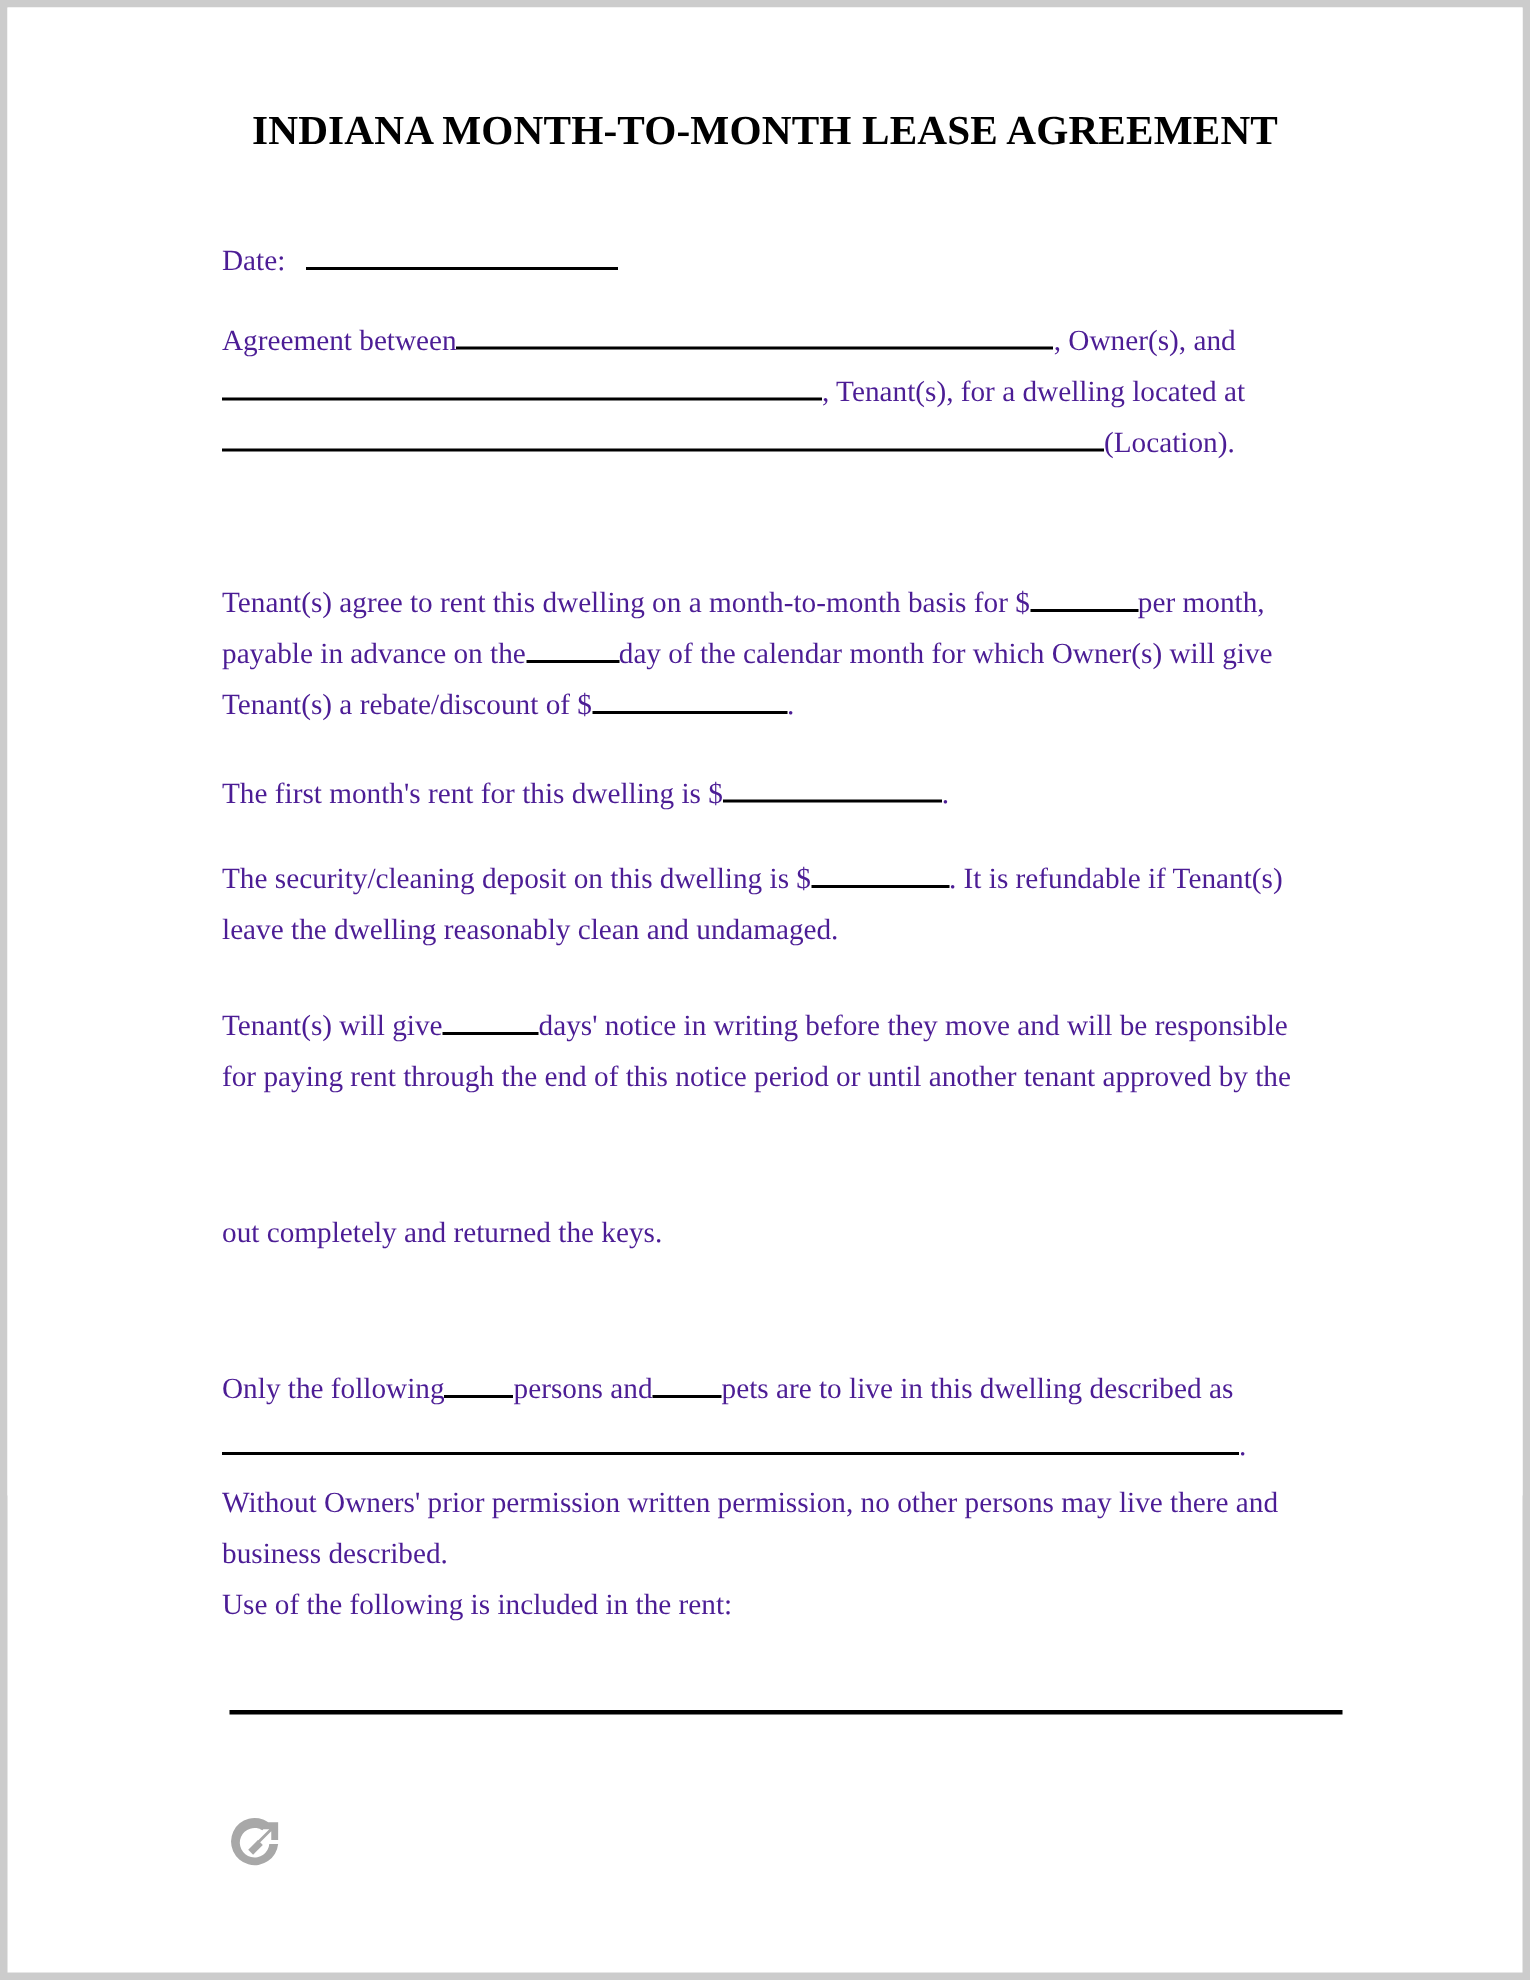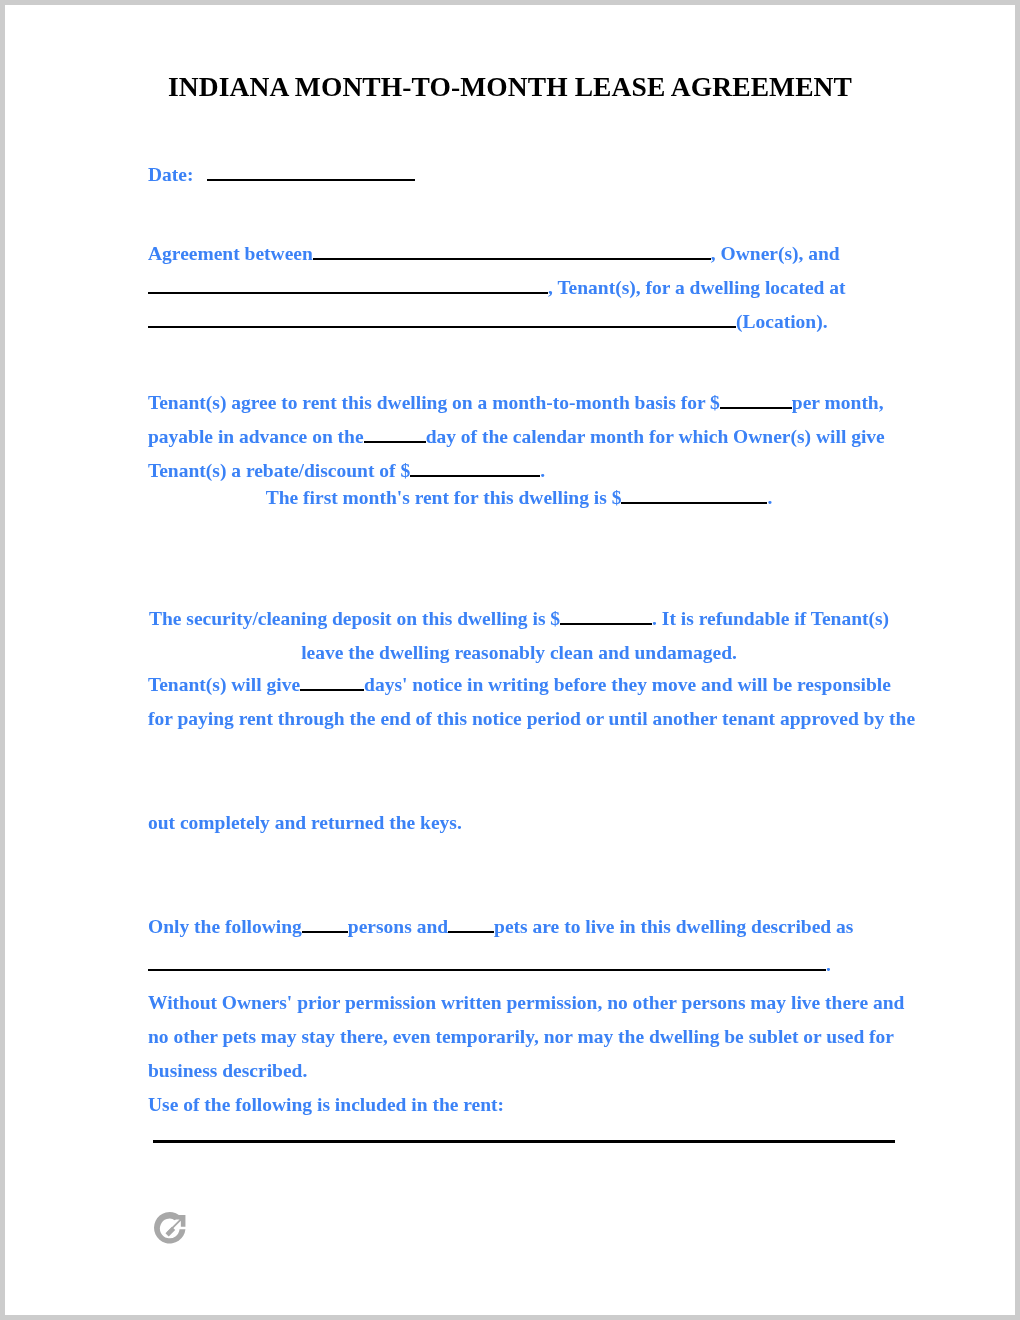--- a/index.html
+++ b/index.html
@@ -46,24 +46,23 @@
     font-family: "Liberation Serif", "DejaVu Serif", serif;
   }
 
   
   .blk {
     position: absolute;
     left: 143px;
     width: 742px;
     font-size: 19.5px;
     line-height: 34px;
-    color: #3b82f6;
+    color: #4c1d95;
     text-align: justify;
     text-justify: inter-word;
-    font-weight: bold;
   }
   .blk.nojust { text-align: left; }
 
   .ln { display: block; white-space: nowrap; }
 
   
   .fill {
     display: inline-block;
     border-bottom: 2.2px solid #000;
     height: 17px;
@@ -109,55 +108,54 @@
 
 <div class="page">
   <div class="page-inner">
 
     <div class="doc-title">INDIANA MONTH-TO-MONTH LEASE AGREEMENT</div>
 
     <div class="blk nojust" style="top:153px;">
       <span class="ln"><span>Date:</span><span style="display:inline-block;width:14px;"></span><span class="fill w-date"></span></span>
     </div>
 
-    <div class="blk nojust" style="top:232px;">
+    <div class="blk nojust" style="top:206px;">
       <span class="ln"><span>Agreement between</span><span class="fill w-owner"></span><span>, Owner(s), and</span></span>
       <span class="ln"><span class="fill w-tenant"></span><span>, Tenant(s), for a dwelling located at</span></span>
       <span class="ln"><span class="fill w-loc"></span><span>(Location).</span></span>
     </div>
 
     <div class="blk nojust" style="top:381px;">
       <span class="ln"><span>Tenant(s) agree to rent this dwelling on a month-to-month basis for $</span><span class="fill w-rent"></span><span>per  month,</span></span>
       <span class="ln"><span>payable in advance on the</span><span class="fill w-day"></span><span>day of the calendar month for which Owner(s) will give</span></span>
       <span class="ln"><span>Tenant(s) a rebate/discount of $</span><span class="fill w-rebate"></span><span>.</span></span>
     </div>
 
-    <div class="blk nojust" style="top:476px;text-align:center;">
+    <div class="blk nojust" style="top:508px;">
       <span class="ln"><span>The first month's rent for this dwelling is $</span><span class="fill w-first"></span><span>.</span></span>
     </div>
 
-    <div class="blk nojust" style="top:597px;text-align:center;">
+    <div class="blk nojust" style="top:565px;">
       <span class="ln"><span>The security/cleaning deposit on this dwelling is $</span><span class="fill w-dep"></span><span>. It is refundable  if Tenant(s)</span></span>
       <span class="ln">leave the dwelling reasonably clean and undamaged.</span>
     </div>
 
     <div class="blk nojust" style="top:663px;">
       <span class="ln"><span>Tenant(s) will give</span><span class="fill w-days"></span><span>days' notice in writing before they move and will be responsible</span></span>
       <span class="ln">for paying rent through the end of this notice period or until another tenant approved by the</span>
     </div>
 
     <div class="blk nojust" style="top:801px;">
       <span class="ln">out completely and returned the keys.</span>
     </div>
 
     <div class="blk nojust" style="top:905px;">
       <span class="ln"><span>Only the following</span><span class="fill w-persons"></span><span>persons and</span><span class="fill w-pets"></span><span>pets are to live in this dwelling described as</span></span>
       <span class="ln" style="line-height:42px;"><span class="fill w-desc"></span><span>.</span></span>
       <span class="ln">Without Owners' prior permission written permission, no other persons may live there and</span>
-      <span class="ln">no other pets may stay there, even temporarily, nor may the dwelling be sublet or used for</span>
       <span class="ln">business described.</span>
       <span class="ln">Use of the following is included in the rent:</span>
     </div>
 
     <div class="rule" style="top:1135px;"></div>
 
     <div class="logo">
       <svg viewBox="0 0 64 64" xmlns="http://www.w3.org/2000/svg" aria-hidden="true">
 
         <path d="M44 12 A24 24 0 1 0 54 34 L45 34 A15 15 0 1 1 38 20 Z" fill="#a8a8a8"></path>

